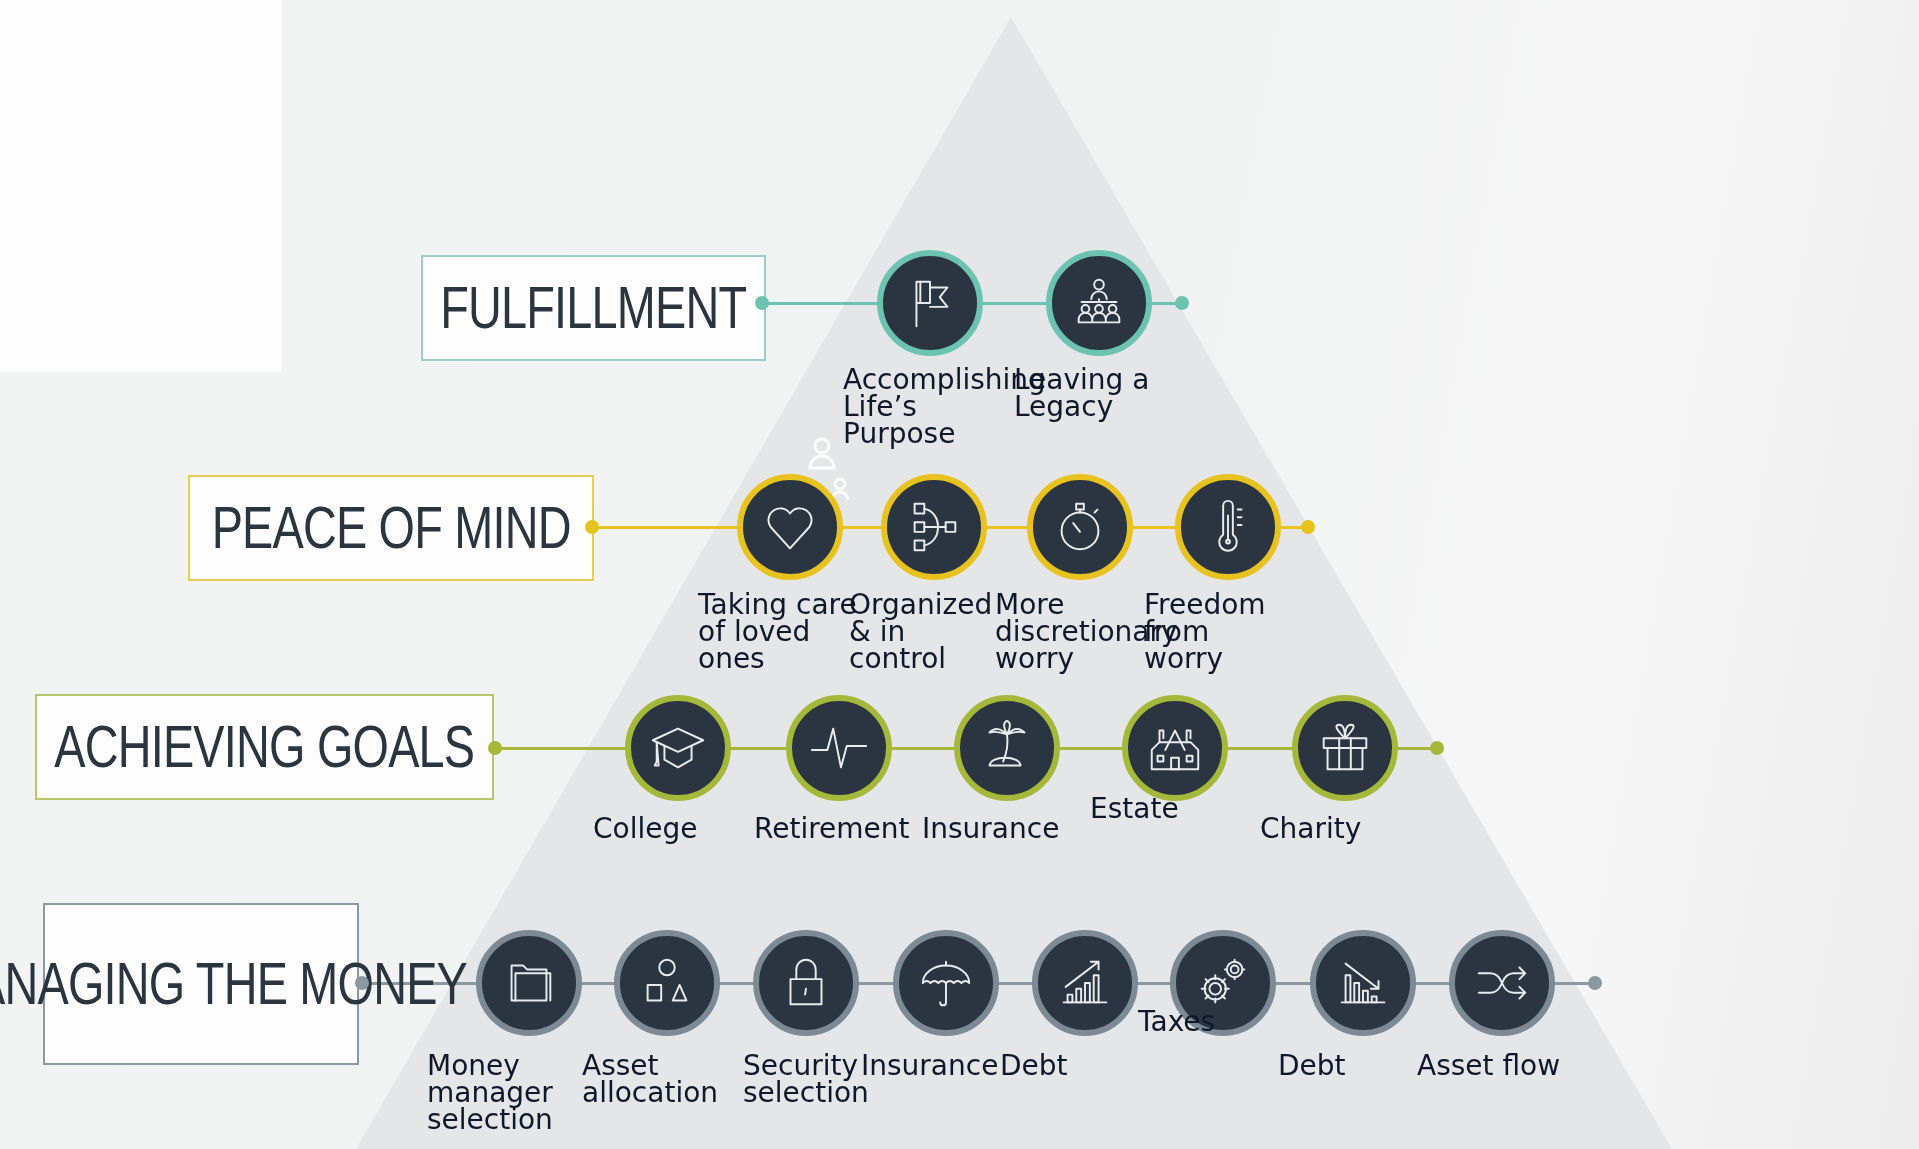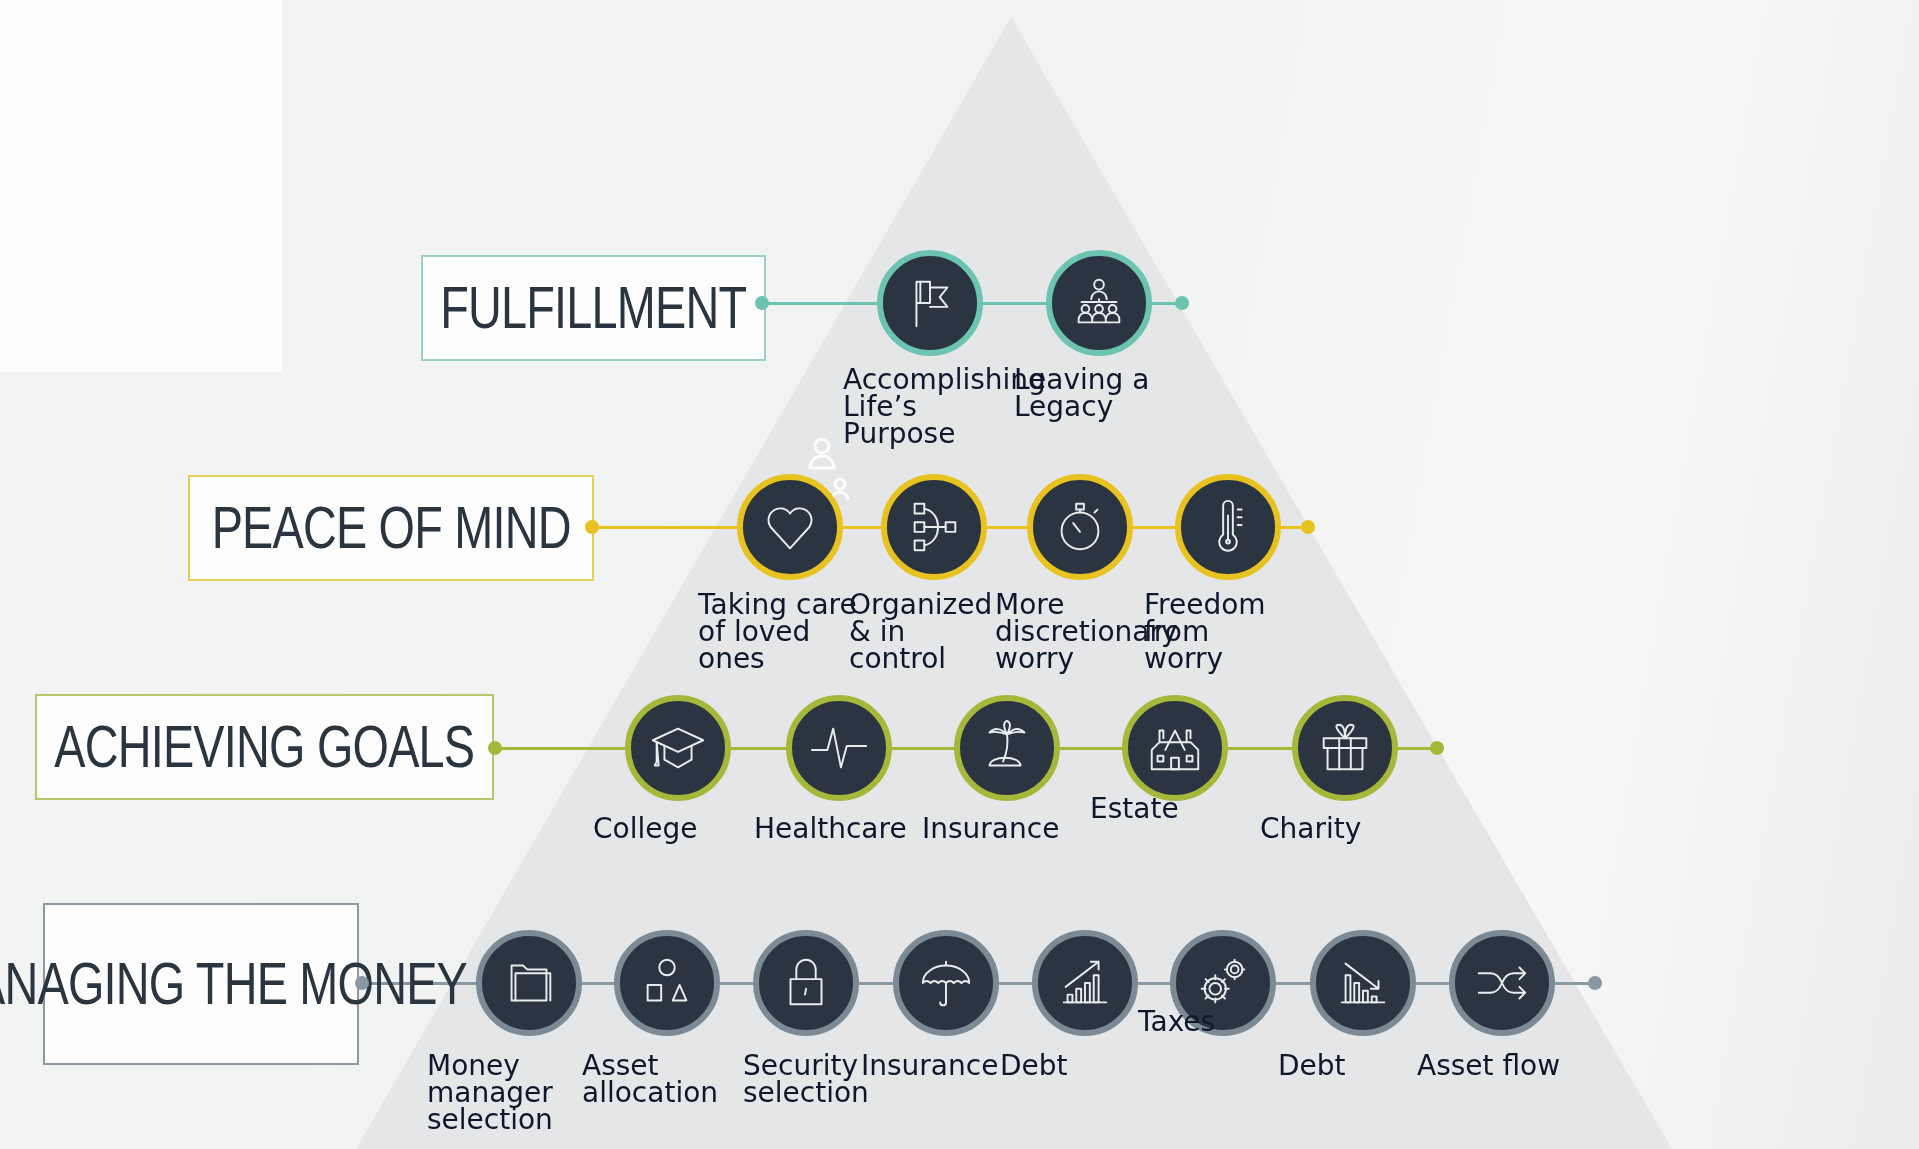--- a/index.html
+++ b/index.html
@@ -153,21 +153,21 @@
         <path d="M10 26 v20 l-2 4 h4 z"></path>
       </svg>
   </div>
   <div class="label" style="left:678px; top:815px;">College</div>
 
   <div class="node" style="left:839px; top:748px; border-color:#a6b83a;">
     <svg viewBox="0 0 64 64">
         <path d="M4 34 h16 l6 -22 l8 40 l6 -22 h20"></path>
       </svg>
   </div>
-  <div class="label" style="left:839px; top:815px;">Healthcare</div>
+  <div class="label" style="left:839px; top:815px;">Retirement</div>
 
   <div class="node" style="left:1007px; top:748px; border-color:#a6b83a;">
     <svg viewBox="0 0 64 64">
         <path d="M32 18 q-10 -10 -18 -2 q8 -2 18 2 q-6 -12 0 -14 q6 2 0 14 q10 -4 18 -2 q-8 -8 -18 2"></path>
         <path d="M32 18 q2 14 -4 28"></path>
         <path d="M14 50 a16 8 0 0 1 32 0 z"></path>
       </svg>
   </div>
   <div class="label" style="left:1007px; top:815px;">Insurance</div>
 

